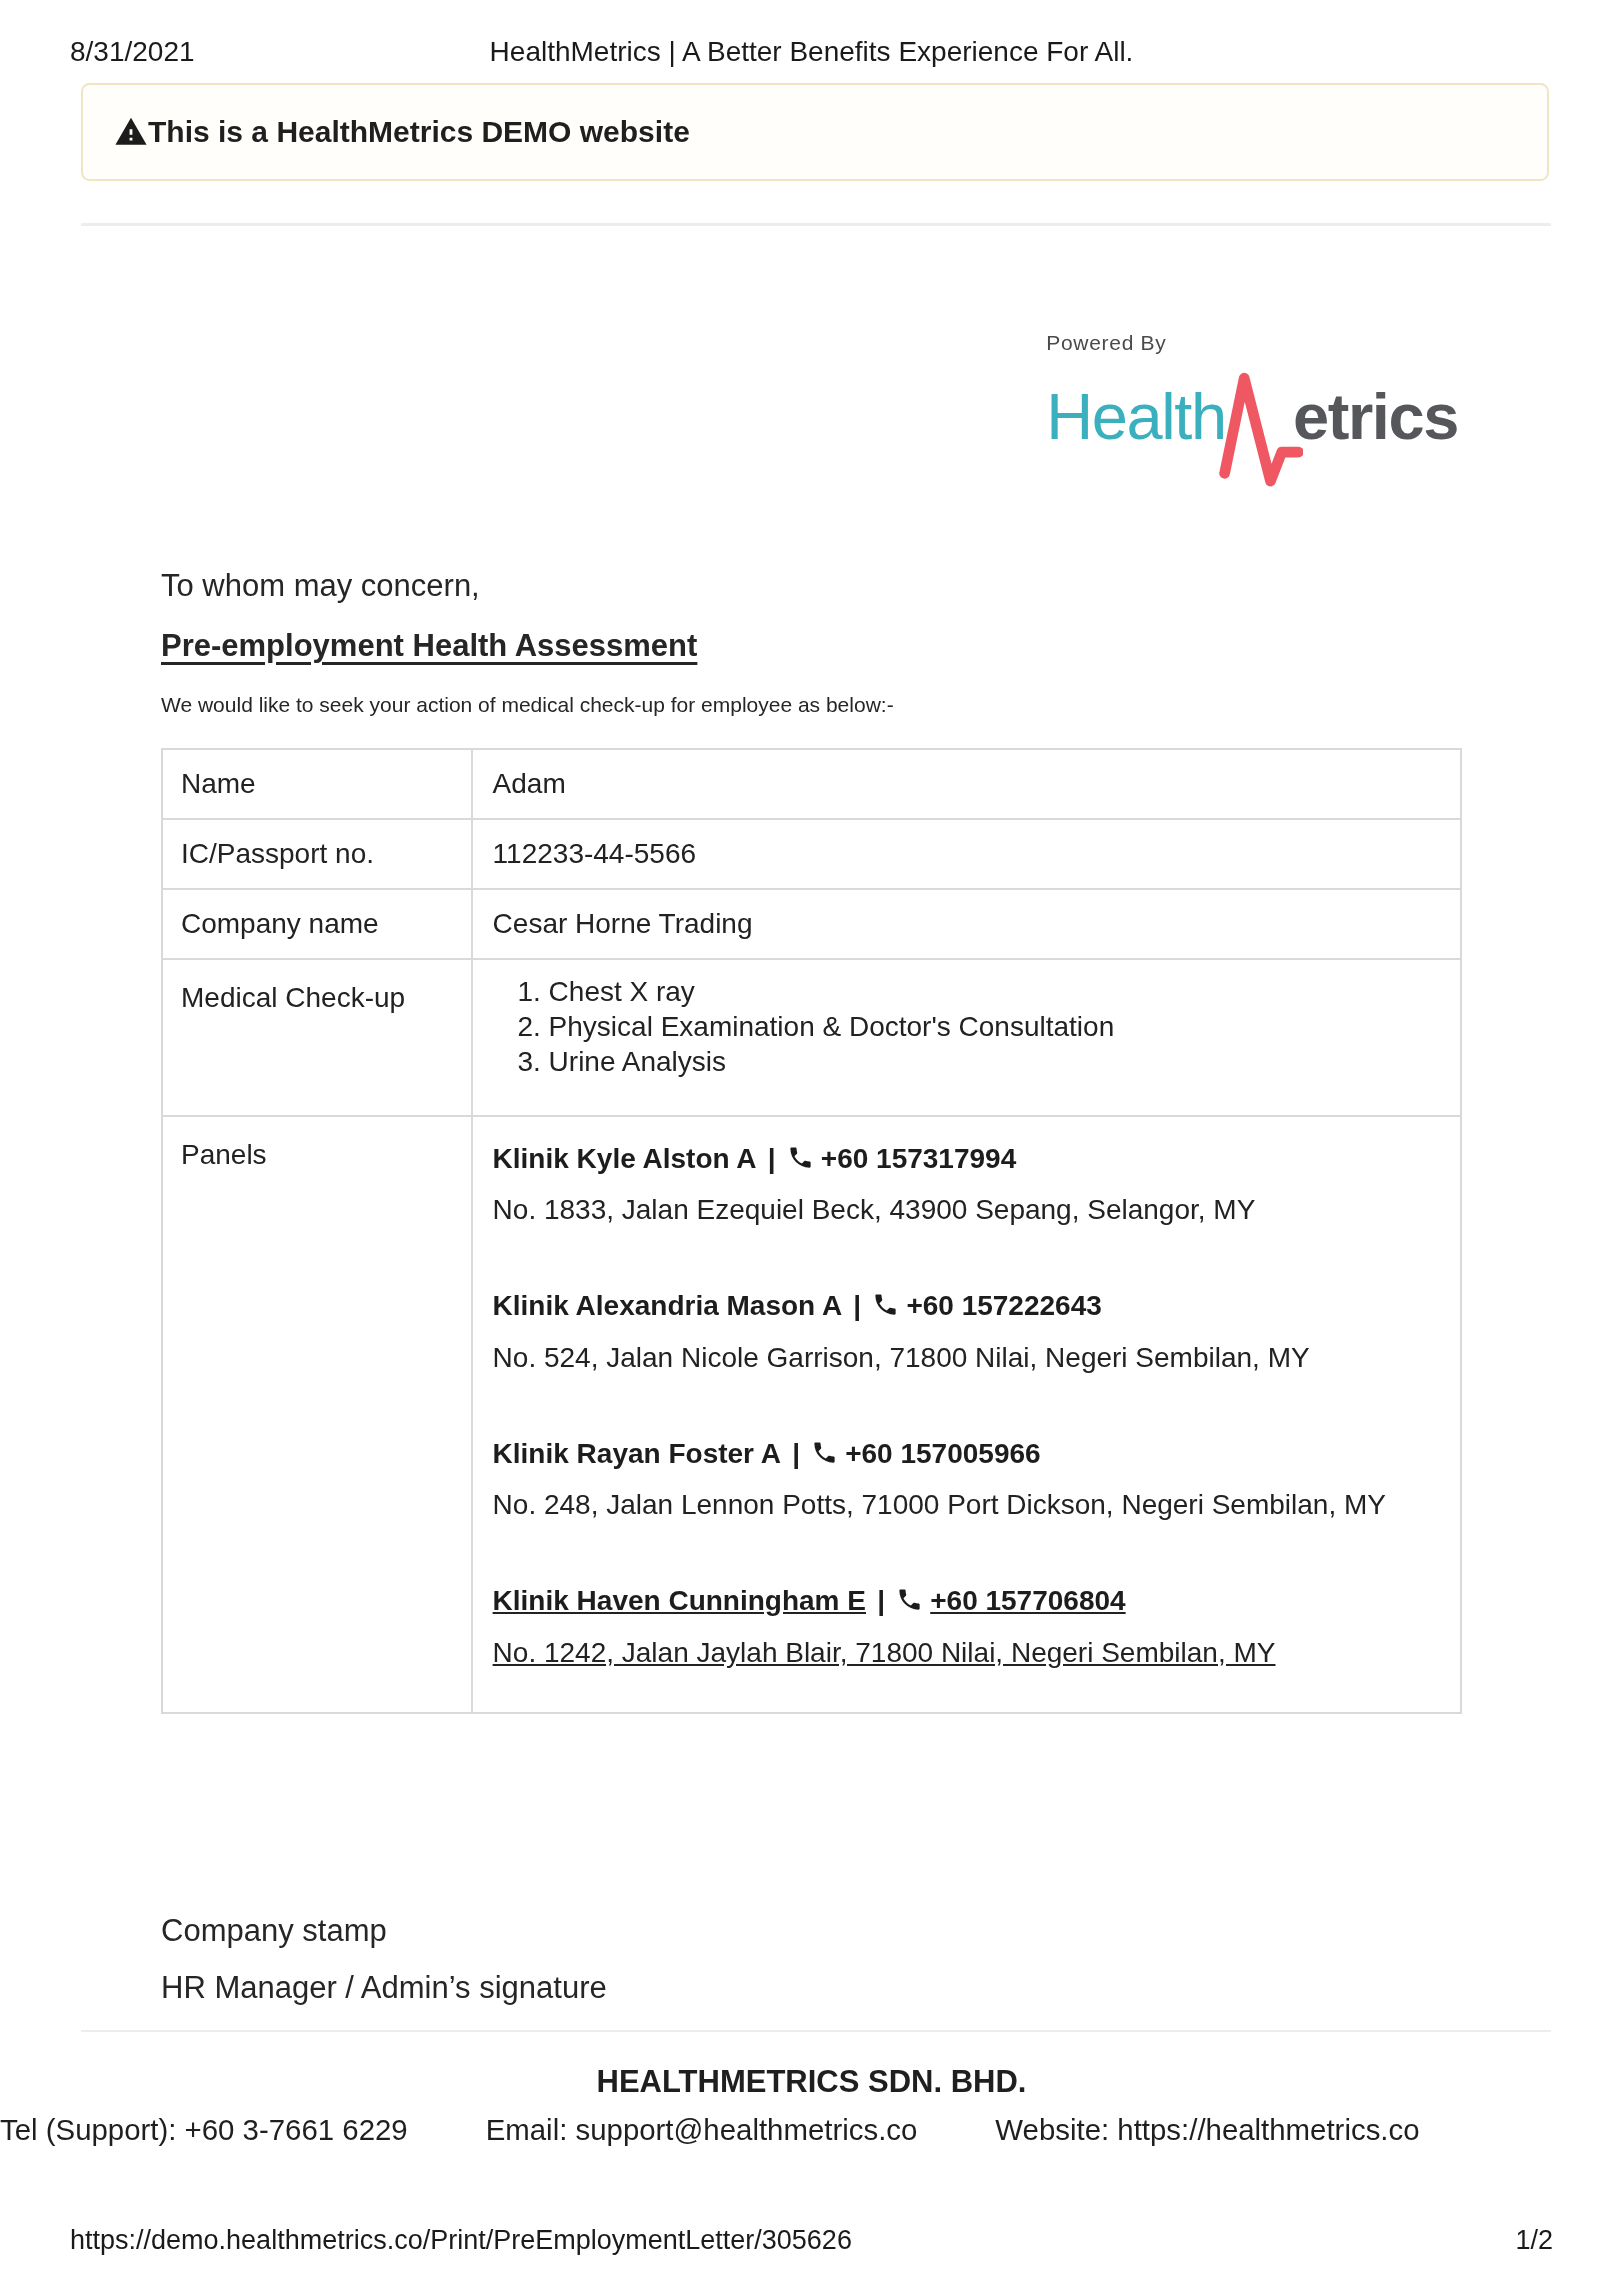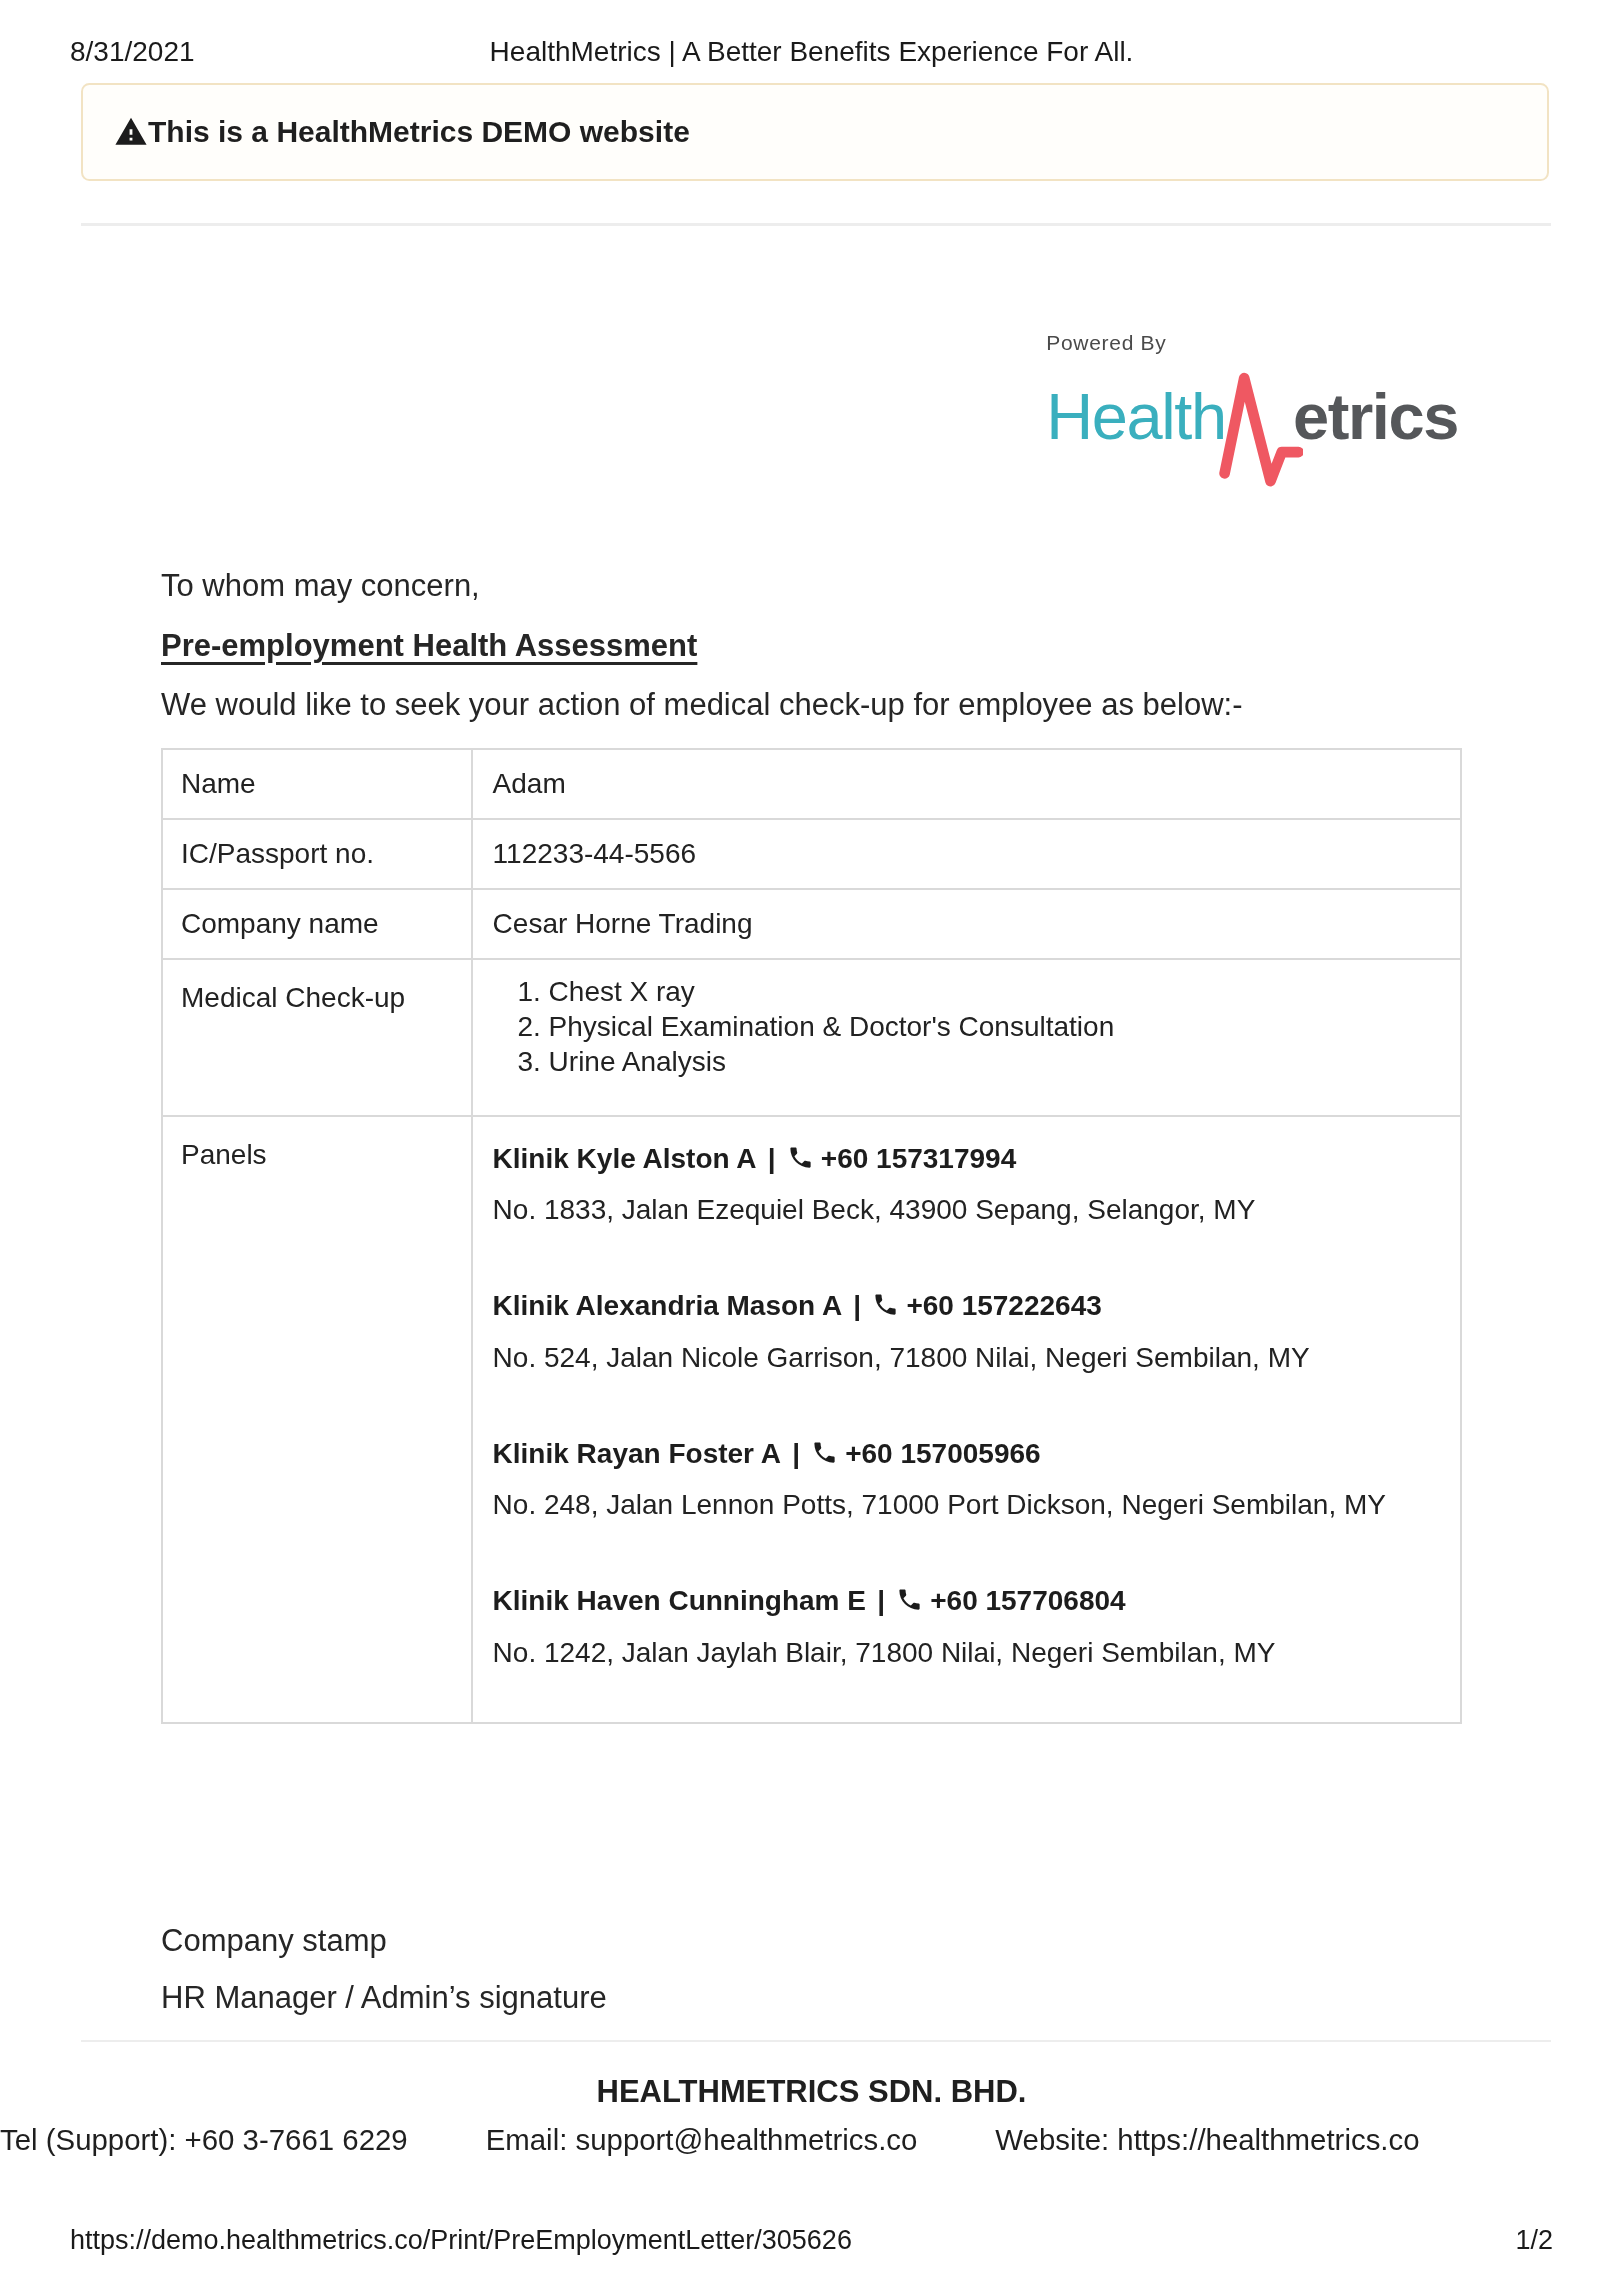--- a/index.html
+++ b/index.html
@@ -74,42 +74,42 @@
   
   .letter { margin: 67px 161px 0 161px; color: #262626; }
   .salutation { font-size: 31px; line-height: 42px; margin: 0 0 18px 0; }
   .subject {
     font-size: 31px; line-height: 42px; font-weight: bold;
     text-decoration: underline;
     text-decoration-thickness: 2.8px;
     text-underline-offset: 5.6px;
     margin: 0 0 17px 0;
   }
-  .intro { font-size: 31px; line-height: 42px; margin: 0 0 22.4px 0; }
+  .intro { font-size: 21px; line-height: 42px; margin: 0 0 22.4px 0; }
 
   table.emp {
     width: 100%;
     border-collapse: collapse;
     table-layout: fixed;
     font-size: 28px;
     color: #222222;
   }
   table.emp td { border: 2.1px solid #d9d9d9; }
   td.lbl { width: 289px; padding-left: 18px; }
   tr.simple { height: 70px; }
   tr.simple td { vertical-align: middle; }
   td.val { padding-left: 19.6px; }
   tr.multi td { vertical-align: top; }
   tr.multi td.lbl { padding-top: 22.4px; }
   tr.checkup td.val { padding-top: 14px; padding-bottom: 36px; }
   ol.checkup-list { margin: 0; padding-left: 56px; }
   ol.checkup-list li { line-height: 35px; }
   tr.panels td.val { padding-top: 24px; padding-bottom: 37px; }
   .panel { margin-bottom: 60px; }
-  .panel:last-child { margin-bottom: 14px; }
+  .panel:last-child { margin-bottom: 4px; text-decoration: underline; }
   .panel-name { font-weight: bold; line-height: 36px; margin-bottom: 15.4px; color: #1d1d1d; }
   .panel-sep { padding: 0 11.2px; font-weight: bold; }
   .phone-icon { width: 27px; height: 27px; fill: #1c1c1c; vertical-align: -2.8px; margin-right: 7px; }
   .panel-addr { line-height: 36px; }
 
   .stamp-label { font-size: 31px; line-height: 43px; margin: 195px 0 0 0; }
   .sig-label   { font-size: 31px; line-height: 43px; margin: 14px 0 0 0; }
 
   .divider2 { margin-top: 21px; }
 

